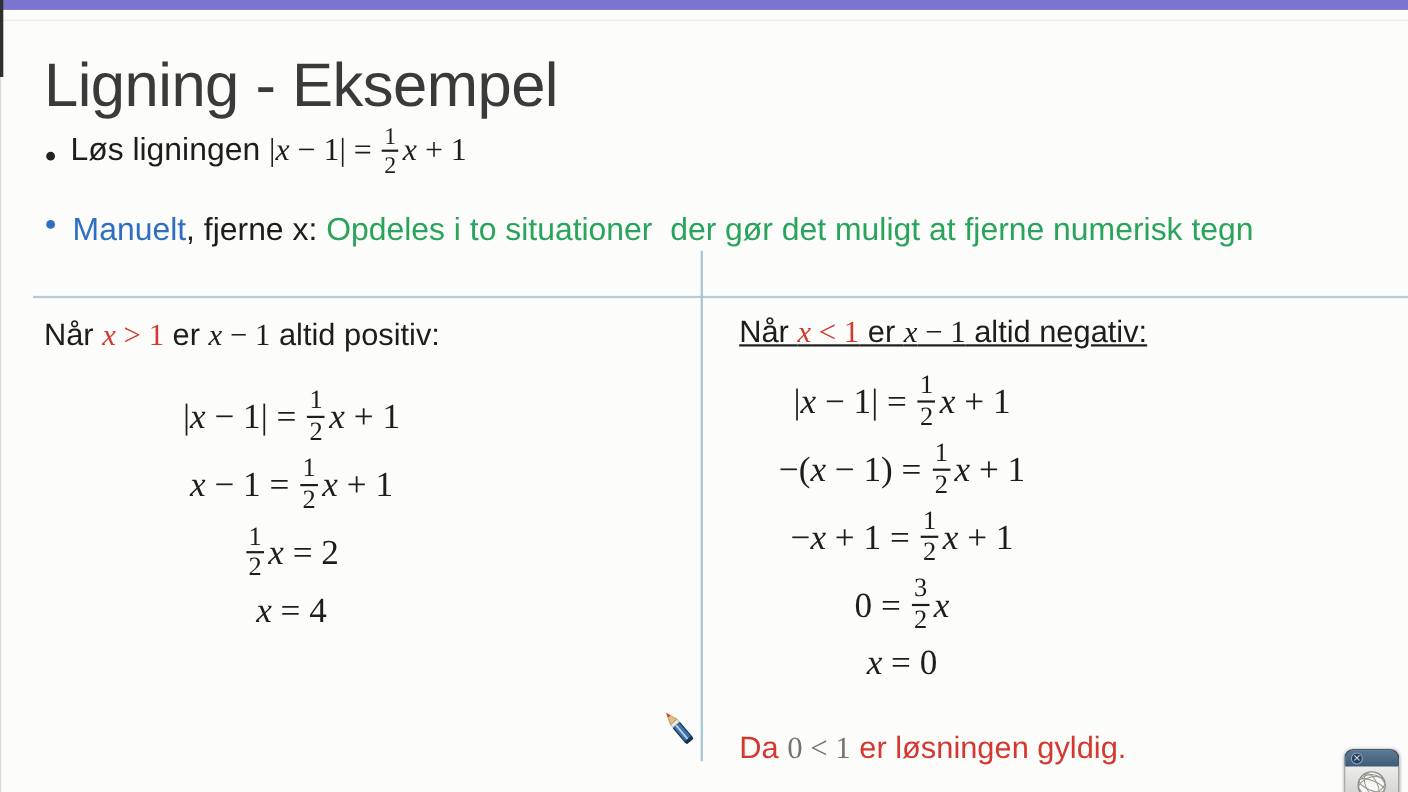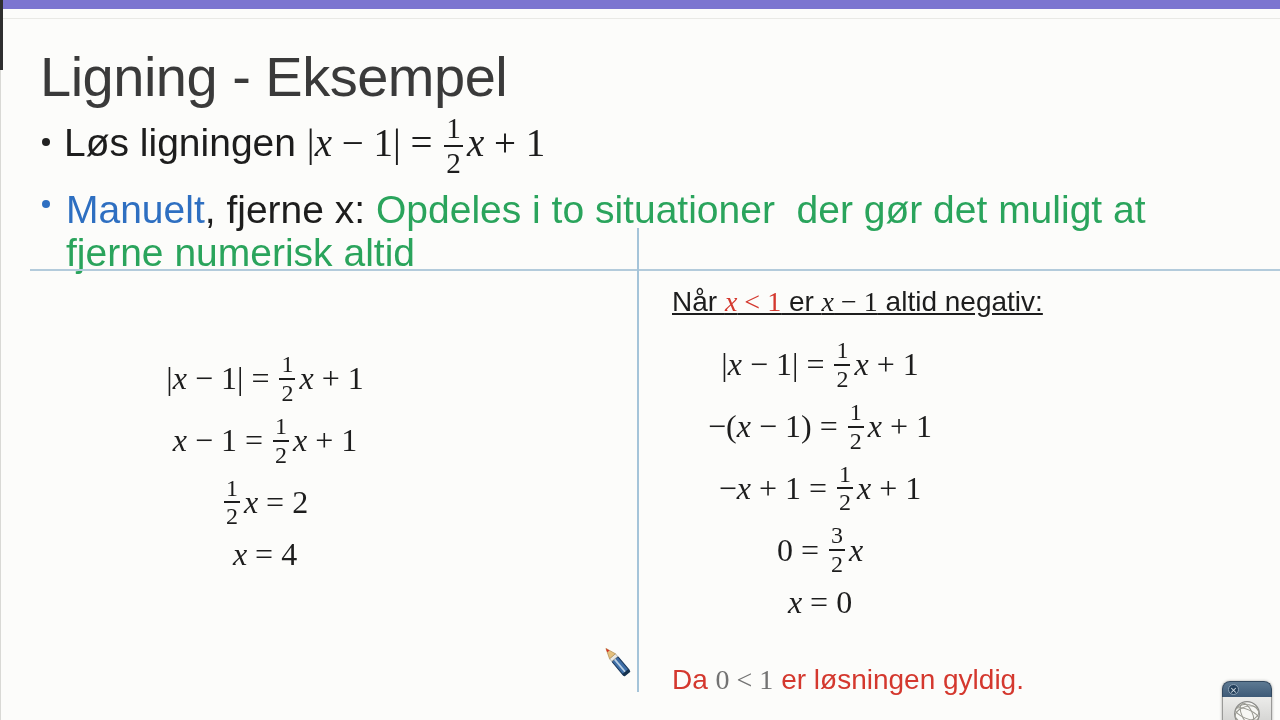--- a/index.html
+++ b/index.html
@@ -10,21 +10,21 @@
   
   .topbar{position:absolute;left:0;top:0;width:1280px;height:9px;background:#7c75d0;}
   .topline{position:absolute;left:0;top:18px;width:1280px;height:1px;background:#e9e9e5;}
   .left-edge-dark{position:absolute;left:0;top:0;width:3px;height:70px;background:#2f2f2f;}
   .left-edge-line{position:absolute;left:0;top:70px;width:1px;height:650px;background:#d9d9d5;}
 
   .title{position:absolute;left:40px;top:44px;margin:0;font-size:56px;font-weight:400;
          letter-spacing:-0.5px;color:#3a3a3a;}
 
   
-  .bullet{position:absolute;font-size:39px;line-height:43px;}
+  .bullet{position:absolute;font-size:29px;line-height:43px;}
   .b1{left:64px;top:112px;}
   .b2{left:66px;top:188px;width:1140px;}
   .dot{position:absolute;width:8px;height:8px;border-radius:50%;}
   .b1 .dot{left:-22px;top:26px;background:#222;}
   .b2 .dot{left:-24px;top:12px;background:#2e6fc1;}
 
   
   .hline{position:absolute;left:30px;top:269px;width:1250px;height:2px;background:#b3cbdb;}
   .vline{position:absolute;left:637px;top:228px;width:2px;height:464px;background:#a5c4d9;}
 
@@ -84,26 +84,27 @@
   <div class="bullet b1">
     <span class="dot"></span>
     <span class="rich"><span class="seg f-s">Løs ligningen </span><span class="seg f-m">|</span><span class="seg f-mi">x</span><span class="seg f-m"> − 1| = </span><span class="frac">
           <span class="num">1</span>
           <span class="den">2</span>
         </span><span class="seg f-mi">x</span><span class="seg f-m"> + 1</span></span>
   </div>
 
   <div class="bullet b2">
     <span class="dot"></span>
-    <span class="rich"><span class="seg f-s" style="color: rgb(46, 111, 193);">Manuelt</span><span class="seg f-s">, fjerne x: </span><span class="seg f-s" style="color: rgb(42, 164, 92);">Opdeles i to situationer  der gør det muligt at fjerne numerisk altid</span></span>
+    <span class="rich"><span class="seg f-s" style="color: rgb(46, 111, 193);">Manuelt</span><span class="seg f-s">, fjerne x: </span><span class="seg f-s" style="color: rgb(42, 164, 92);">Opdeles i to situationer  der gør det muligt at fjerne numerisk tegn</span></span>
   </div>
 
   <div class="hline"></div>
   <div class="vline"></div>
 
+  <div class="col-heading left"><span class="seg f-s">Når </span><span class="seg f-mi" style="color: rgb(212, 56, 46);">x</span><span class="seg f-m" style="color: rgb(212, 56, 46);"> &gt; 1</span><span class="seg f-s"> er </span><span class="seg f-mi">x</span><span class="seg f-m"> − 1</span><span class="seg f-s"> altid positiv:</span></div>
   <div class="equations left">
       <div class="eq-line">
         <span class="seg f-m">|</span>
         <span class="seg f-mi">x</span>
         <span class="seg f-m"> − 1| = </span>
         <span class="frac">
           <span class="num">1</span>
           <span class="den">2</span>
         </span>
         <span class="seg f-mi">x</span>

